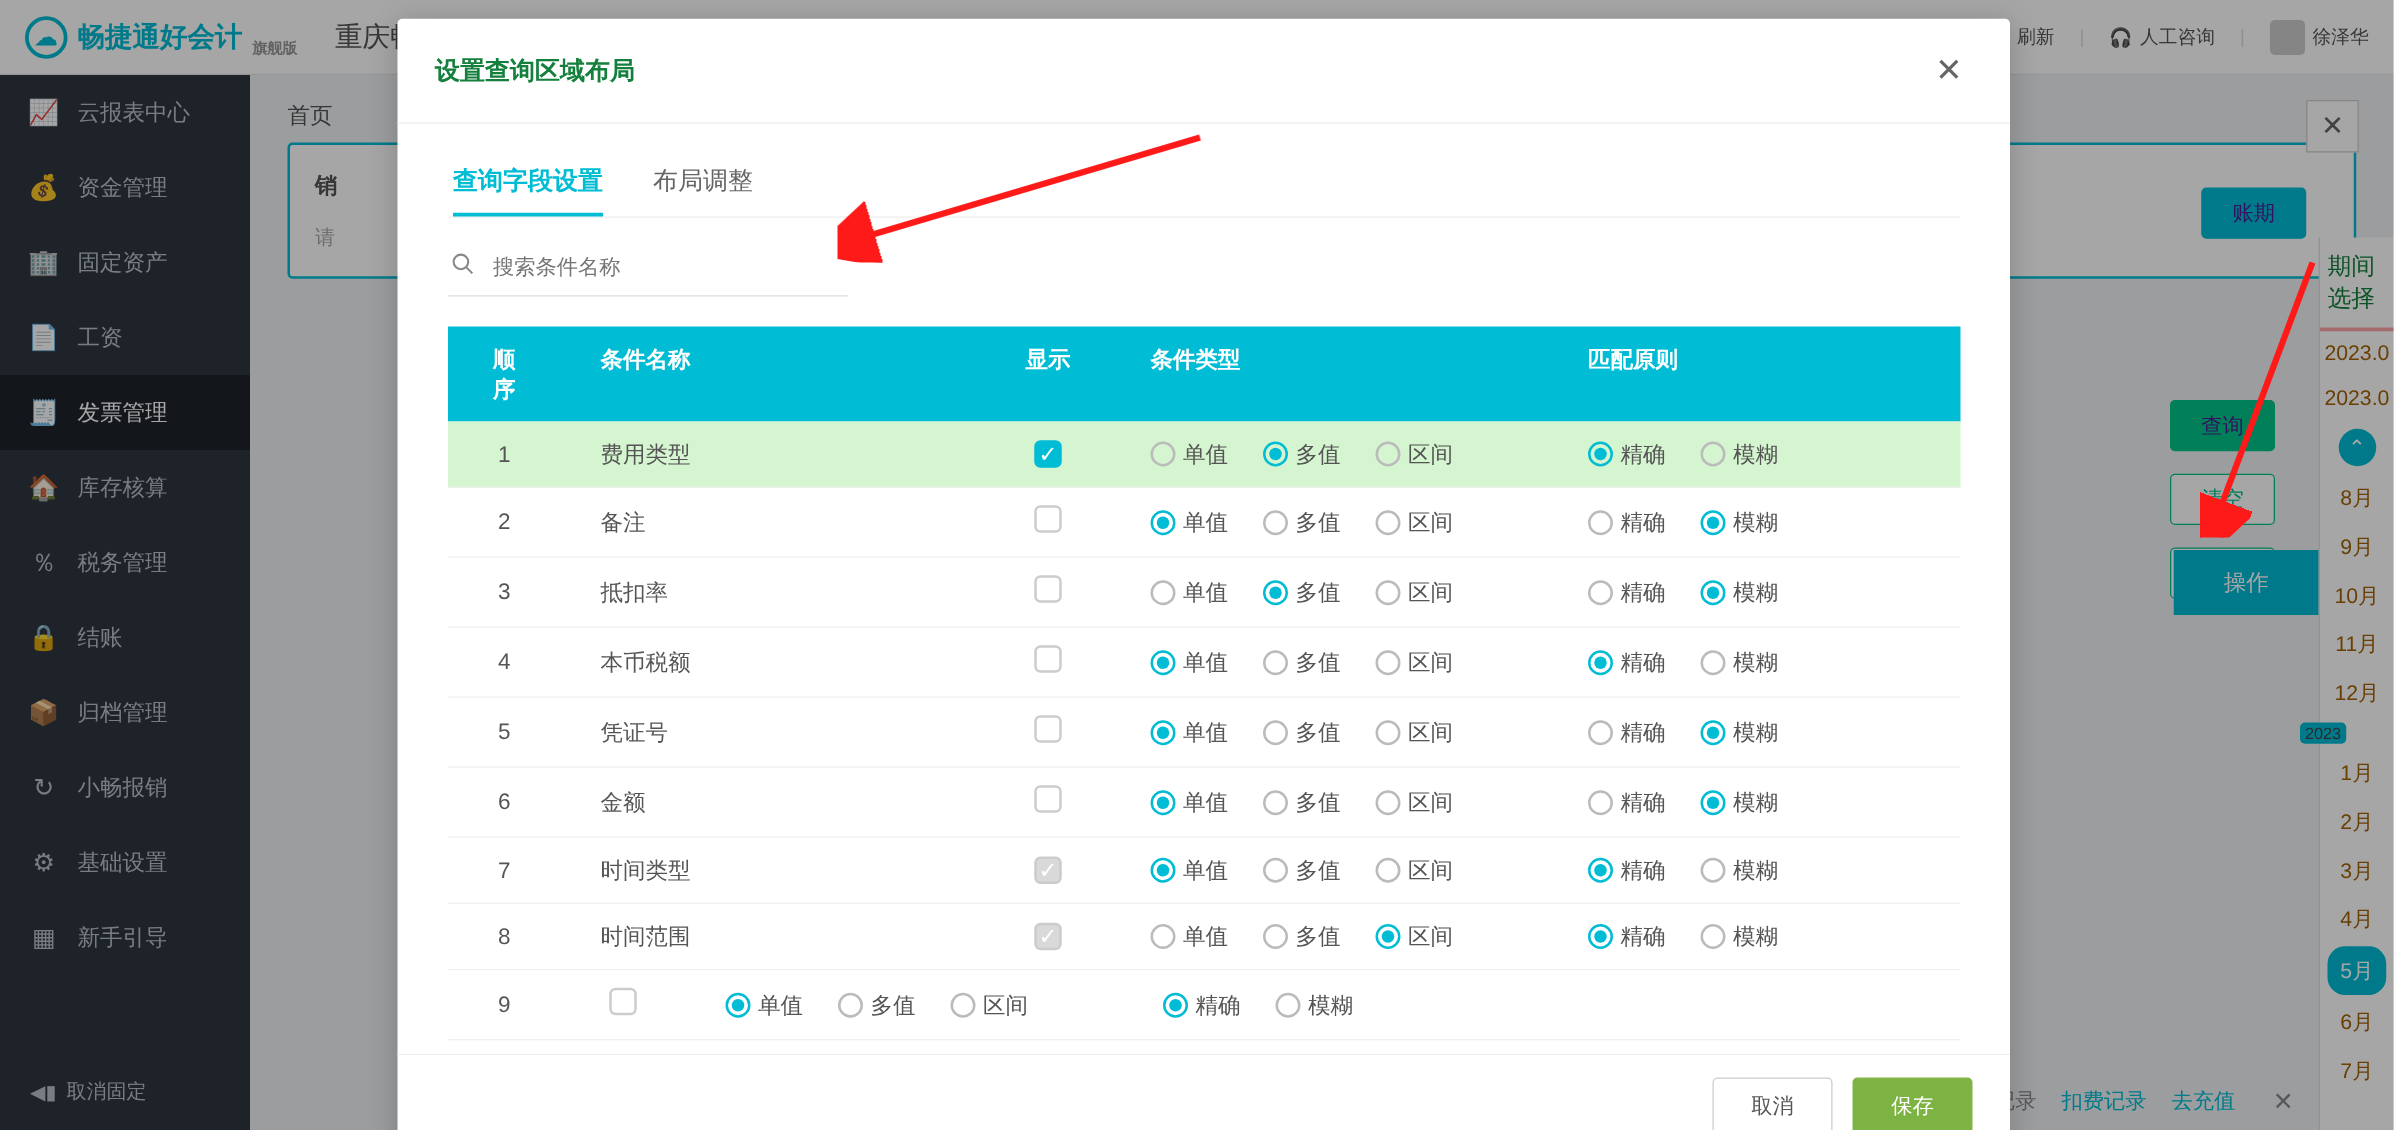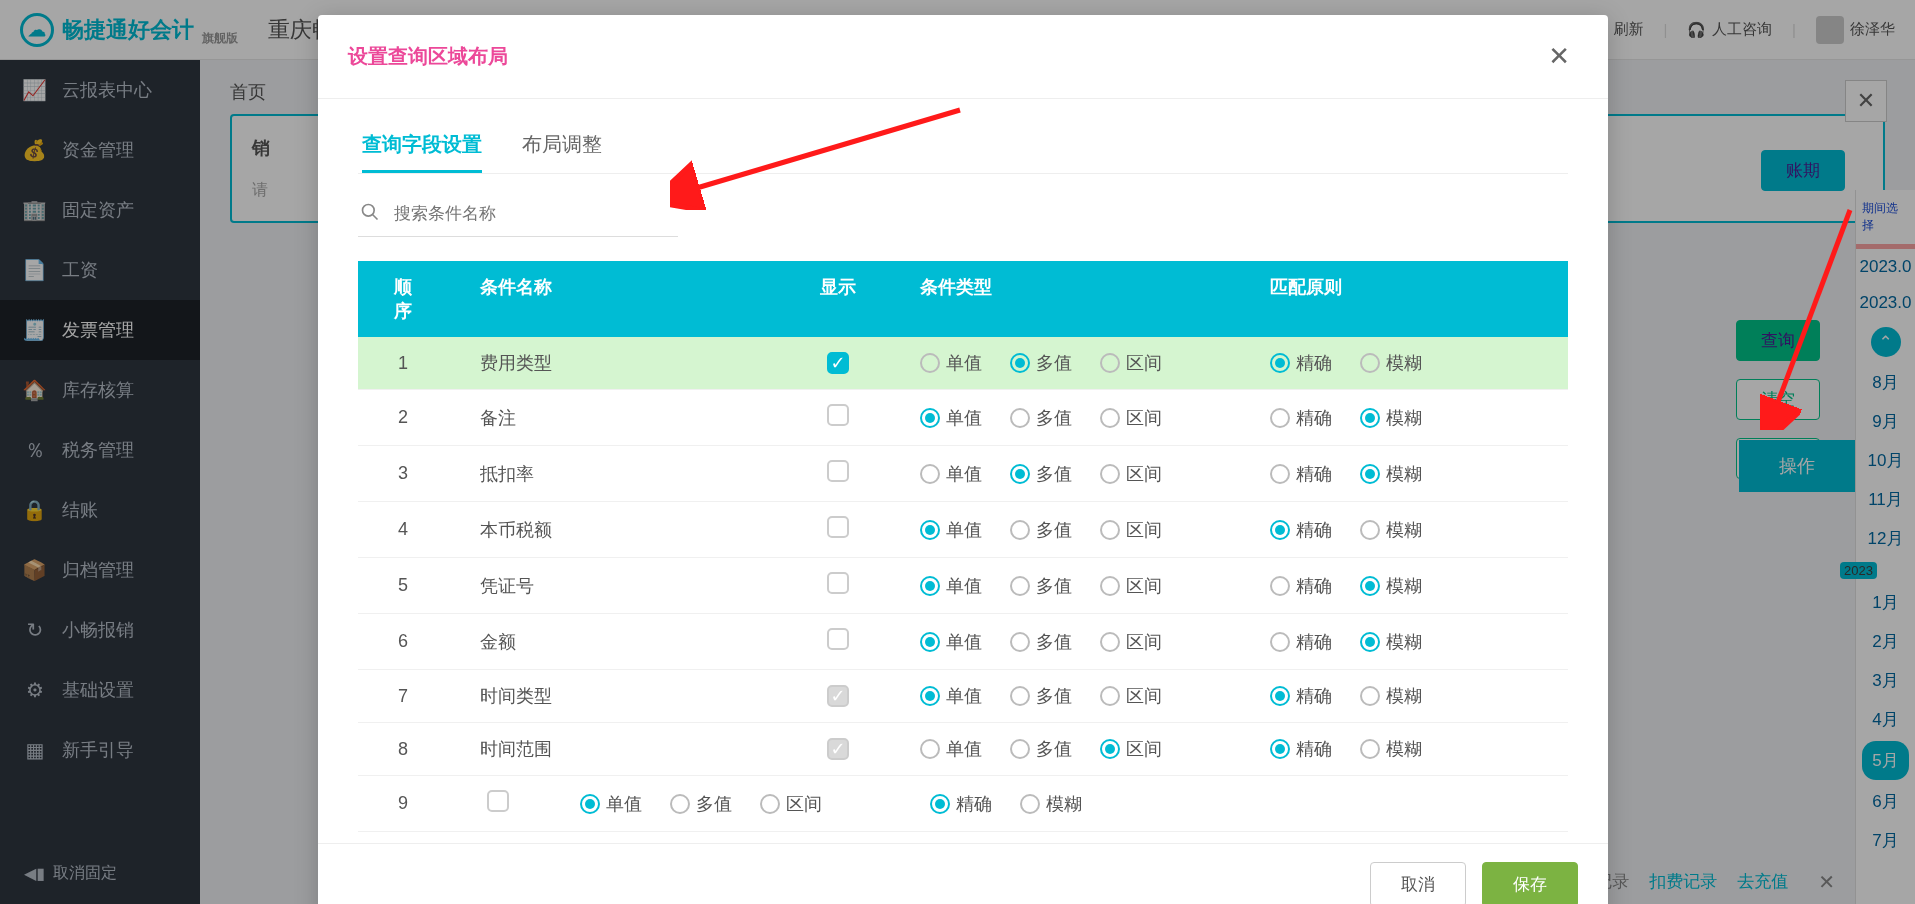--- a/index.html
+++ b/index.html
@@ -27,31 +27,31 @@
 .panel { margin: 0 30px; background: #fff; border-radius: 4px; padding: 20px; border: 2px solid #00bcd4; }
 .panel-label { color: #555; font-size: 18px; font-weight: bold; }
 .right-buttons { position: absolute; top: 260px; right: 95px; display: flex; flex-direction: column; gap: 18px; }
 .btn { padding: 8px 24px; border-radius: 4px; font-size: 17px; cursor: pointer; text-align: center; border: 1px solid; }
 .btn-primary { background: #00c389; color: #4c1d95; border-color: #00c389; }
 .btn-outline { background: #fff; color: #00c389; border-color: #00c389; }
 .ops-header { position: absolute; top: 380px; right: 60px; background: #00bcd4; color: #fff; padding: 14px 40px; font-size: 18px; }
 
 
 .period-panel { position: absolute; right: 0; top: 190px; width: 60px; bottom: 0; background: #fff; border-left: 1px solid #e0e0e0; font-size: 17px; }
-.period-title { padding: 10px 6px; color: #1d4ed8; font-size: 12px; border-bottom: 5px solid #fca5a5; }
-.period-item { padding: 8px 0; text-align: center; color: #0369a1; cursor: pointer; }
+.period-title { padding: 10px 6px; color: #15803d; font-size: 19px; border-bottom: 3px solid #fca5a5; }
+.period-item { padding: 8px 0; text-align: center; color: #a16207; cursor: pointer; }
 .period-item.current { background: #00bcd4; color: #fff; border-radius: 14px; margin: 2px 6px; }
 .year-badge { background: #00bcd4; color: #404040; font-size: 13px; padding: 1px 4px; border-radius: 4px; display: inline-block; margin: 4px; }
 .scroll-top { width: 30px; height: 30px; background: #00bcd4; border-radius: 50%; color: #fff; display: flex; align-items: center; justify-content: center; margin: 6px auto; cursor: pointer; }
 
 
 .overlay { position: absolute; inset: 0; background: rgba(0,0,0,0.35); z-index: 10; }
 .modal { position: absolute; left: 318px; top: 15px; width: 1290px; height: 910px; background: #fff; border-radius: 4px; box-shadow: 0 4px 24px rgba(0,0,0,0.2); z-index: 11; display: flex; flex-direction: column; }
 .modal-header { padding: 22px 30px; display: flex; align-items: center; border-bottom: 1px solid #eee; }
-.modal-title { font-size: 20px; font-weight: bold; color: #ec4899; }
+.modal-title { font-size: 20px; font-weight: bold; color: #15803d; }
 .modal-close { margin-left: auto; font-size: 26px; color: #666; cursor: pointer; padding: 4px 8px; }
 .modal-body { padding: 20px 40px; flex: 1; overflow: auto; }
 .modal-tabs { display: flex; gap: 40px; font-size: 20px; color: #666; border-bottom: 1px solid #eee; padding-left: 4px; }
 .modal-tab { padding: 12px 0; cursor: pointer; }
 .modal-tab.active { color: #00bcd4; border-bottom: 3px solid #00bcd4; font-weight: bold; }
 .search-row { margin: 18px 0 24px; display: flex; align-items: center; border-bottom: 1px solid #ddd; width: 320px; padding: 6px 2px; }
 .search-row input { border: none; outline: none; font-size: 17px; flex: 1; padding: 6px; }
 .search-icon-el { color: #888; font-size: 20px; margin-right: 8px; }
 
 

